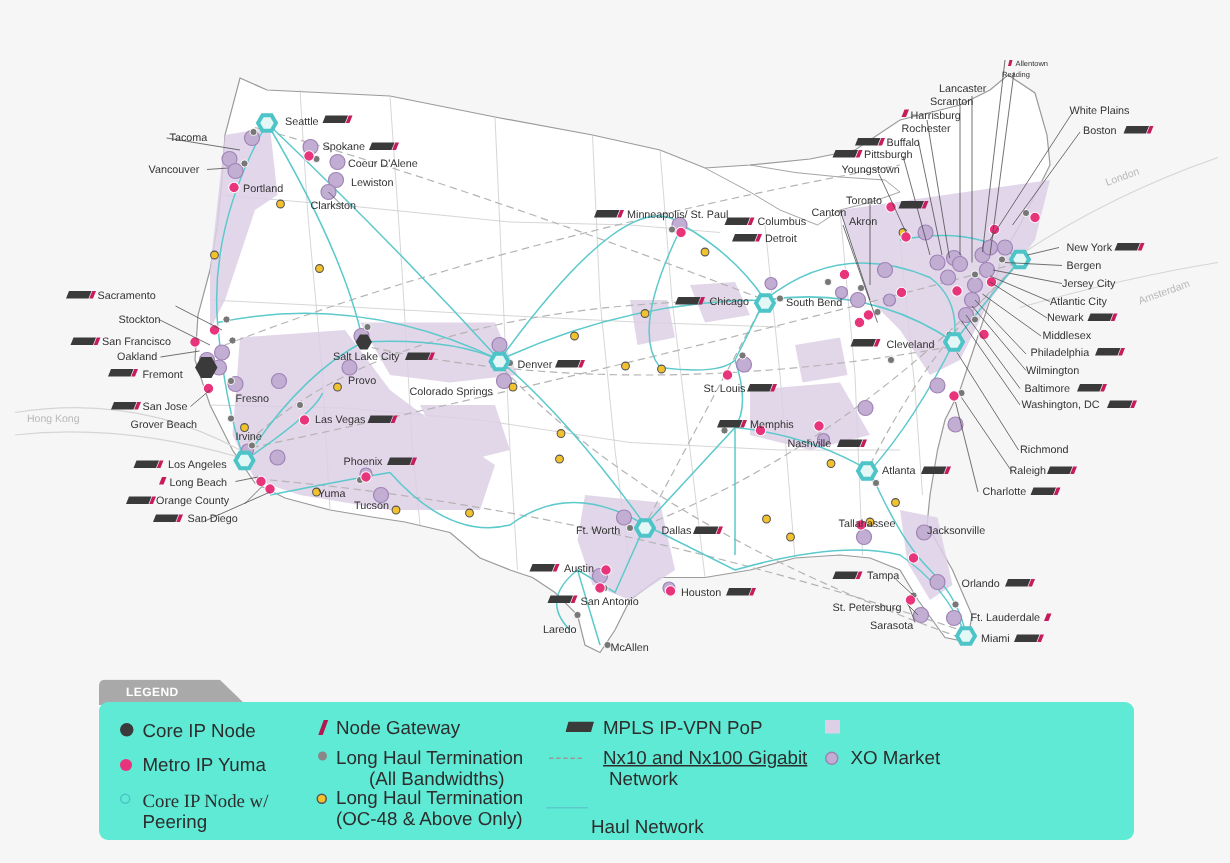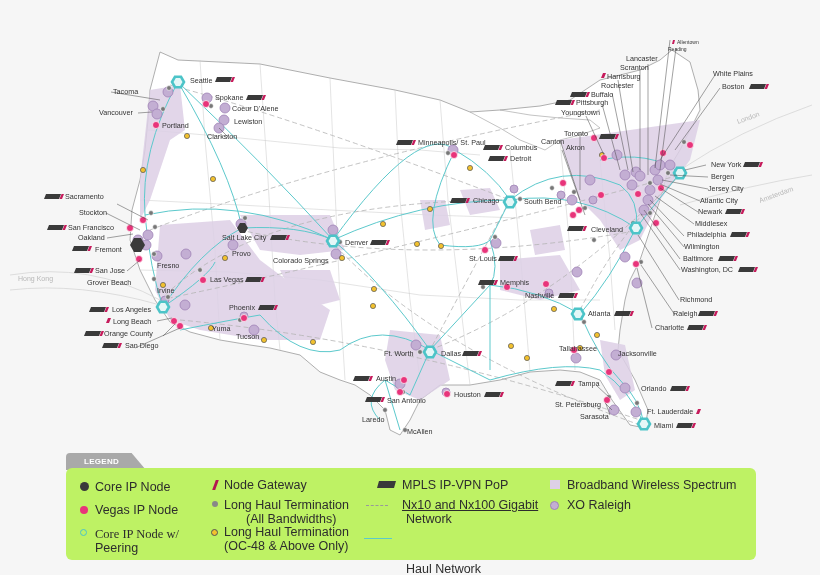--- a/index.html
+++ b/index.html
@@ -1,22 +1,22 @@
 <!DOCTYPE html>
 <html><head>
 <meta charset="utf-8">
 <style>
   html,body{margin:0;padding:0;background:#f6f6f6;}
   body{width:820px;height:575px;position:relative;overflow:hidden;font-family:"Liberation Sans",sans-serif;}
   #map{position:absolute;left:0;top:0;width:820px;height:575px;}
   .lbl{font-family:"Liberation Sans",sans-serif;font-size:7.2px;fill:#333;}
   .lbl-sm{font-family:"Liberation Sans",sans-serif;font-size:5px;fill:#333;}
   .intl{font-family:"Liberation Sans",sans-serif;font-size:7px;fill:#b8b8b8;}
-  #legend{position:absolute;left:66px;top:468px;width:690px;height:92px;background:#bef264;border-radius:6px;}
-  #legend-tab{position:absolute;left:66px;top:453px;width:80px;height:17px;background:#a9a9a9;clip-path:polygon(0 0,82% 0,100% 100%,0 100%);border-top-left-radius:4px;}
+  #legend{position:absolute;left:66px;top:468px;width:690px;height:92px;background:#5eead4;border-radius:6px;}
+  #legend-tab{position:absolute;left:66px;top:453px;width:80px;height:17px;background:#a9a9a9;clip-path:polygon(0 0,82% 0,100% 100%,0 100%);border-top-left-radius:4px;padding-left:18px;}
   #legend-tab span{position:absolute;left:18px;top:4px;font-size:8px;color:#fff;font-weight:bold;letter-spacing:.3px;}
   .lg-item{position:absolute;font-size:12.5px;color:#2d2d2d;line-height:14px;}
   .lg-sym{position:absolute;}
 </style>
 </head>
 <body>
 
 <svg id="map" viewBox="0 0 820 575" xmlns="http://www.w3.org/2000/svg">
   <defs>
     <g id="mpls">
@@ -458,21 +458,21 @@
 </svg>
 
 <div id="legend-tab">
     <span>LEGEND</span>
   </div>
 <div id="legend">
 
   <span class="lg-sym" style="left:14px;top:14px;width:9px;height:9px;background:#3a3a3a;border-radius:50%;"></span>
   <span class="lg-item" style="left:29px;top:12px;">Core IP Node</span>
   <span class="lg-sym" style="left:14px;top:38px;width:8px;height:8px;background:#e8347a;border-radius:50%;"></span>
-  <span class="lg-item" style="left:29px;top:35px;">Vegas IP Node</span>
+  <span class="lg-item" style="left:29px;top:35px;">Metro IP Yuma</span>
   <span class="lg-sym" style="left:14px;top:61px;width:5px;height:5px;border:1.5px solid #4cc4c8;border-radius:50%;"></span>
   <span class="lg-item" style="left:29px;top:59px;font-family:Liberation Serif, serif;">Core IP Node w/</span>
   <span class="lg-item" style="left:29px;top:73px;">Peering</span>
 
   <span class="lg-sym" style="left:148px;top:12px;width:3px;height:10px;background:#b3174f;transform:skewX(-20deg);"></span>
   <span class="lg-item" style="left:158px;top:10px;">Node Gateway</span>
   <span class="lg-sym" style="left:146px;top:33px;width:6px;height:6px;background:#888;border-radius:50%;"></span>
   <span class="lg-item" style="left:158px;top:30px;">Long Haul Termination</span>
   <span class="lg-item" style="left:158px;top:44px;margin-left:22px;">(All Bandwidths)</span>
   <span class="lg-sym" style="left:145px;top:61px;width:5px;height:5px;background:#f2c12e;border:1.5px solid #555;border-radius:50%;"></span>
@@ -480,19 +480,18 @@
   <span class="lg-item" style="left:158px;top:71px;">(OC-48 &amp; Above Only)</span>
 
   <svg class="lg-sym" style="left:311px;top:13px;" width="20" height="7">
       <polygon points="2,0 19,0 17,7 0,7" fill="#3a3a3a"></polygon>
     </svg>
   <span class="lg-item" style="left:336px;top:10px;">MPLS IP-VPN PoP</span>
   <span class="lg-sym" style="left:300px;top:37px;width:22px;border-top:1px dashed #999;"></span>
   <span class="lg-item" style="left:336px;top:30px;text-decoration:underline;">Nx10 and Nx100 Gigabit</span>
   <span class="lg-item" style="left:340px;top:44px;">Network</span>
   <span class="lg-sym" style="left:298px;top:70px;width:28px;border-top:1.2px solid #5cc9cc;"></span>
-  <span class="lg-item" style="left:340px;top:76px;margin-top:18px;">Haul Network</span>
+  <span class="lg-item" style="left:328px;top:76px;">Haul Network</span>
 
   <span class="lg-sym" style="left:484px;top:12px;width:10px;height:9px;background:#ddd0e6;"></span>
-  <span class="lg-item" style="left:501px;top:10px;">Broadband Wireless Spectrum</span>
   <span class="lg-sym" style="left:484px;top:33px;width:7px;height:7px;background:#c3aed3;border:1px solid #9f83b6;border-radius:50%;"></span>
-  <span class="lg-item" style="left:501px;top:30px;">XO Raleigh</span>
+  <span class="lg-item" style="left:501px;top:30px;">XO Market</span>
 </div>
 
 </body></html>

